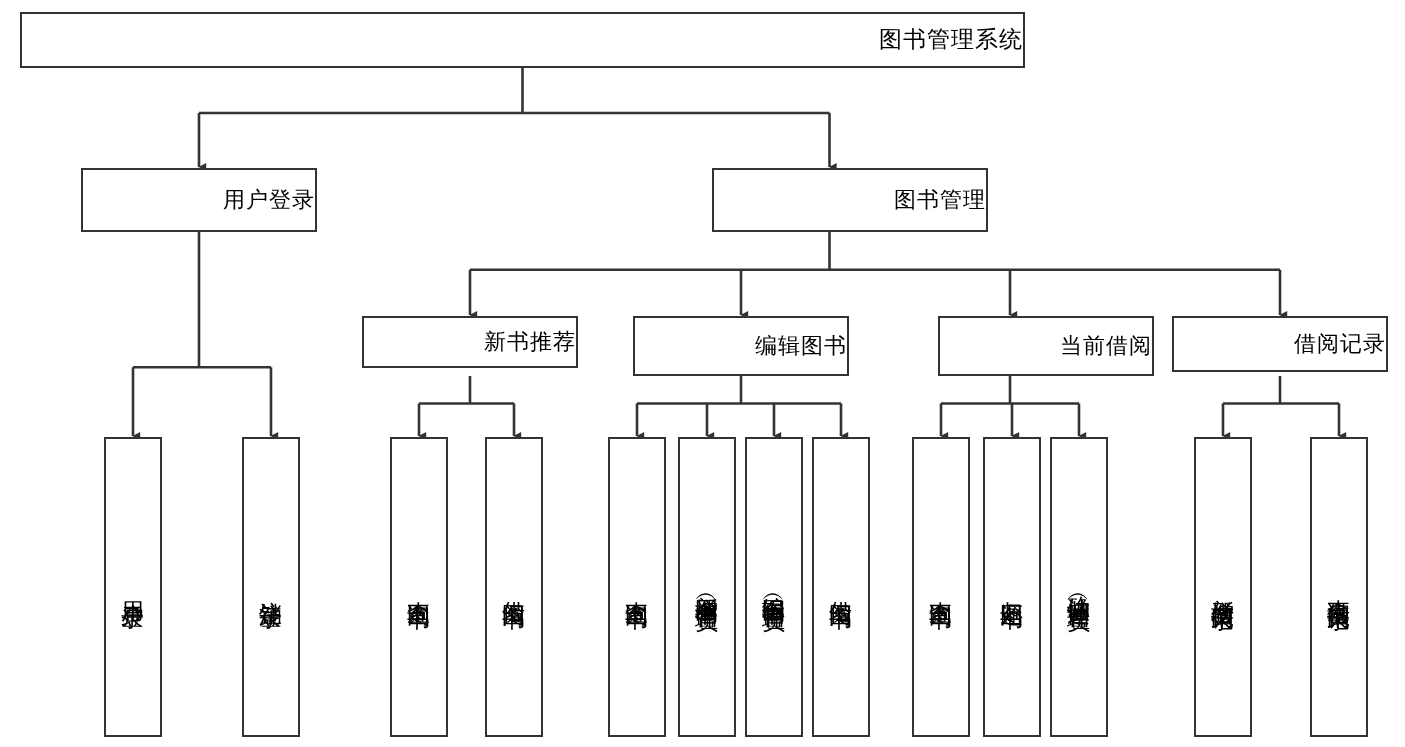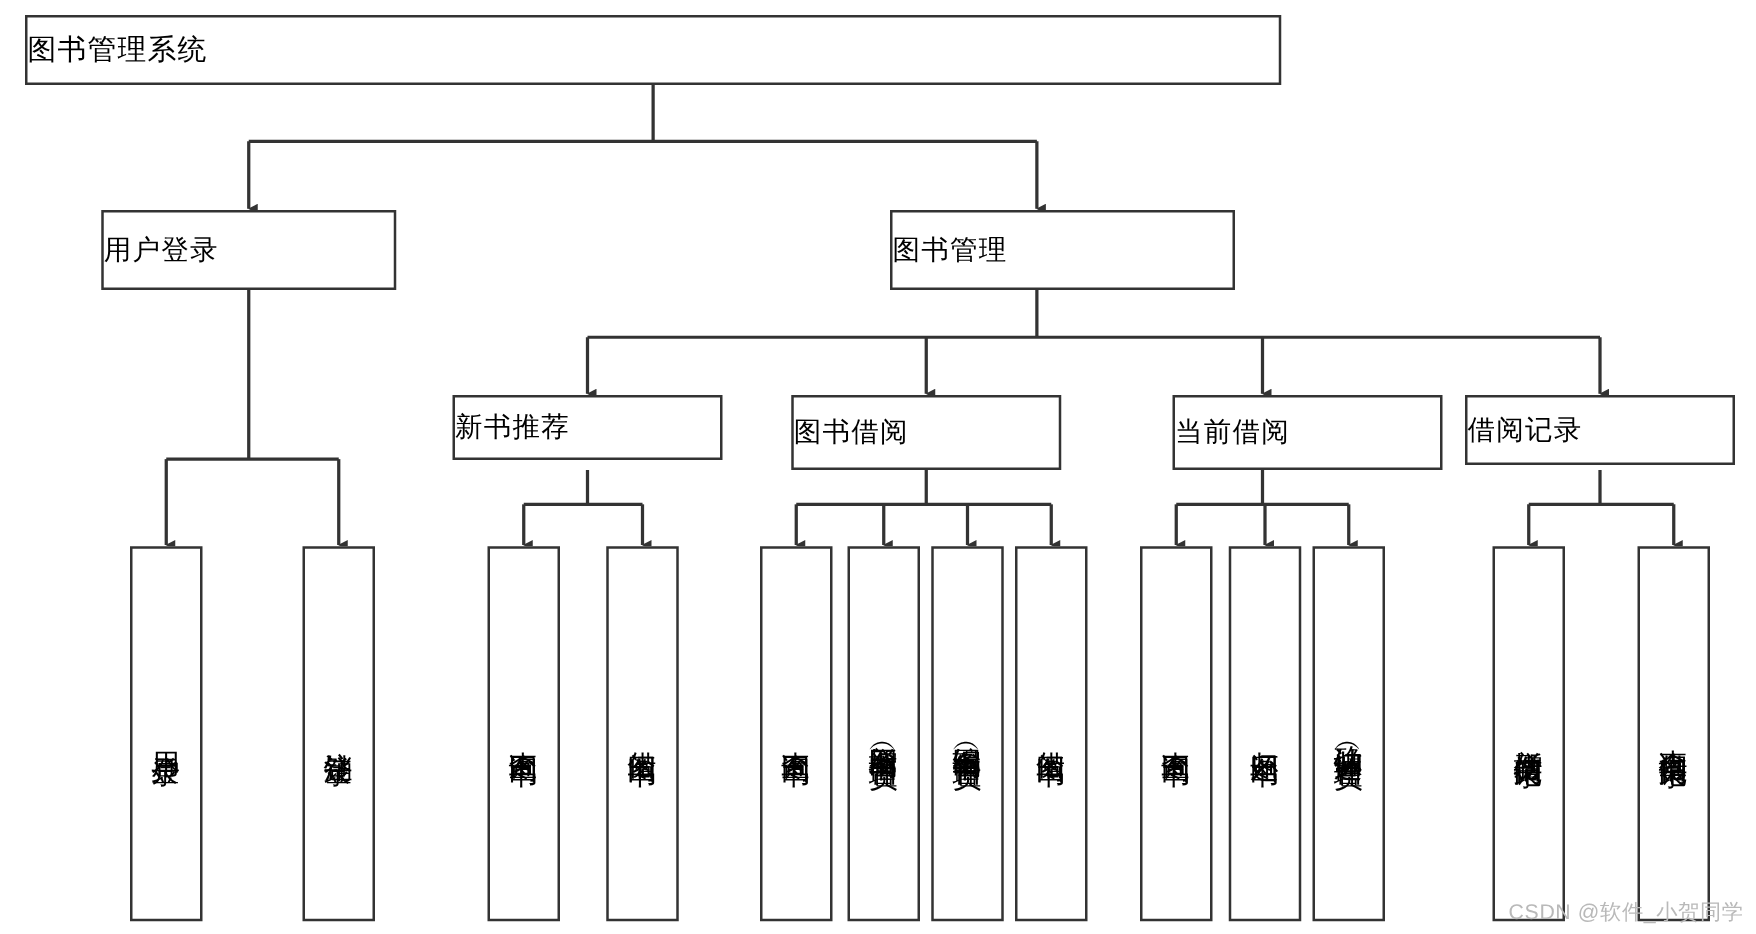--- a/index.html
+++ b/index.html
@@ -26,21 +26,21 @@
     height: 747px;
     pointer-events: none;
   }
   .node {
     position: absolute;
     box-sizing: border-box;
     background: #ffffff;
     border: 2px solid #333333;
     display: flex;
     align-items: center;
-    justify-content: flex-start;
+    justify-content: flex-end;
     color: #000000;
     z-index: 2;
   }
   .node-h {
     font-size: 22px;
     line-height: 1.2;
     letter-spacing: 1px;
     white-space: nowrap;
   }
   .node-root {
@@ -128,21 +128,21 @@
       <div class="node node-h" style="left: 81px; top: 168px; width: 236px; height: 64px;">
         <span>用户登录</span>
       </div>
       <div class="node node-h" style="left: 712px; top: 168px; width: 276px; height: 64px;">
         <span>图书管理</span>
       </div>
       <div class="node node-h" style="left: 362px; top: 316px; width: 216px; height: 52px;">
         <span>新书推荐</span>
       </div>
       <div class="node node-h" style="left: 633px; top: 316px; width: 216px; height: 60px;">
-        <span>图书借阅</span>
+        <span>编辑图书</span>
       </div>
       <div class="node node-h" style="left: 938px; top: 316px; width: 216px; height: 60px;">
         <span>当前借阅</span>
       </div>
       <div class="node node-h" style="left: 1172px; top: 316px; width: 216px; height: 56px;">
         <span>借阅记录</span>
       </div>
       <div class="node node-v" style="left: 104px; top: 437px; width: 58px; height: 300px;">
         <span>用户登录</span>
       </div>
@@ -177,14 +177,13 @@
         <span>确认归还（管理员）</span>
       </div>
       <div class="node node-v" style="left: 1194px; top: 437px; width: 58px; height: 300px;">
         <span>新增借阅记录</span>
       </div>
       <div class="node node-v" style="left: 1310px; top: 437px; width: 58px; height: 300px;">
         <span>查询借阅记录</span>
       </div>
     </div>
 
-  <div id="watermark">CSDN @软件_小贺同学</div>
 </div>
 
 </body></html>

